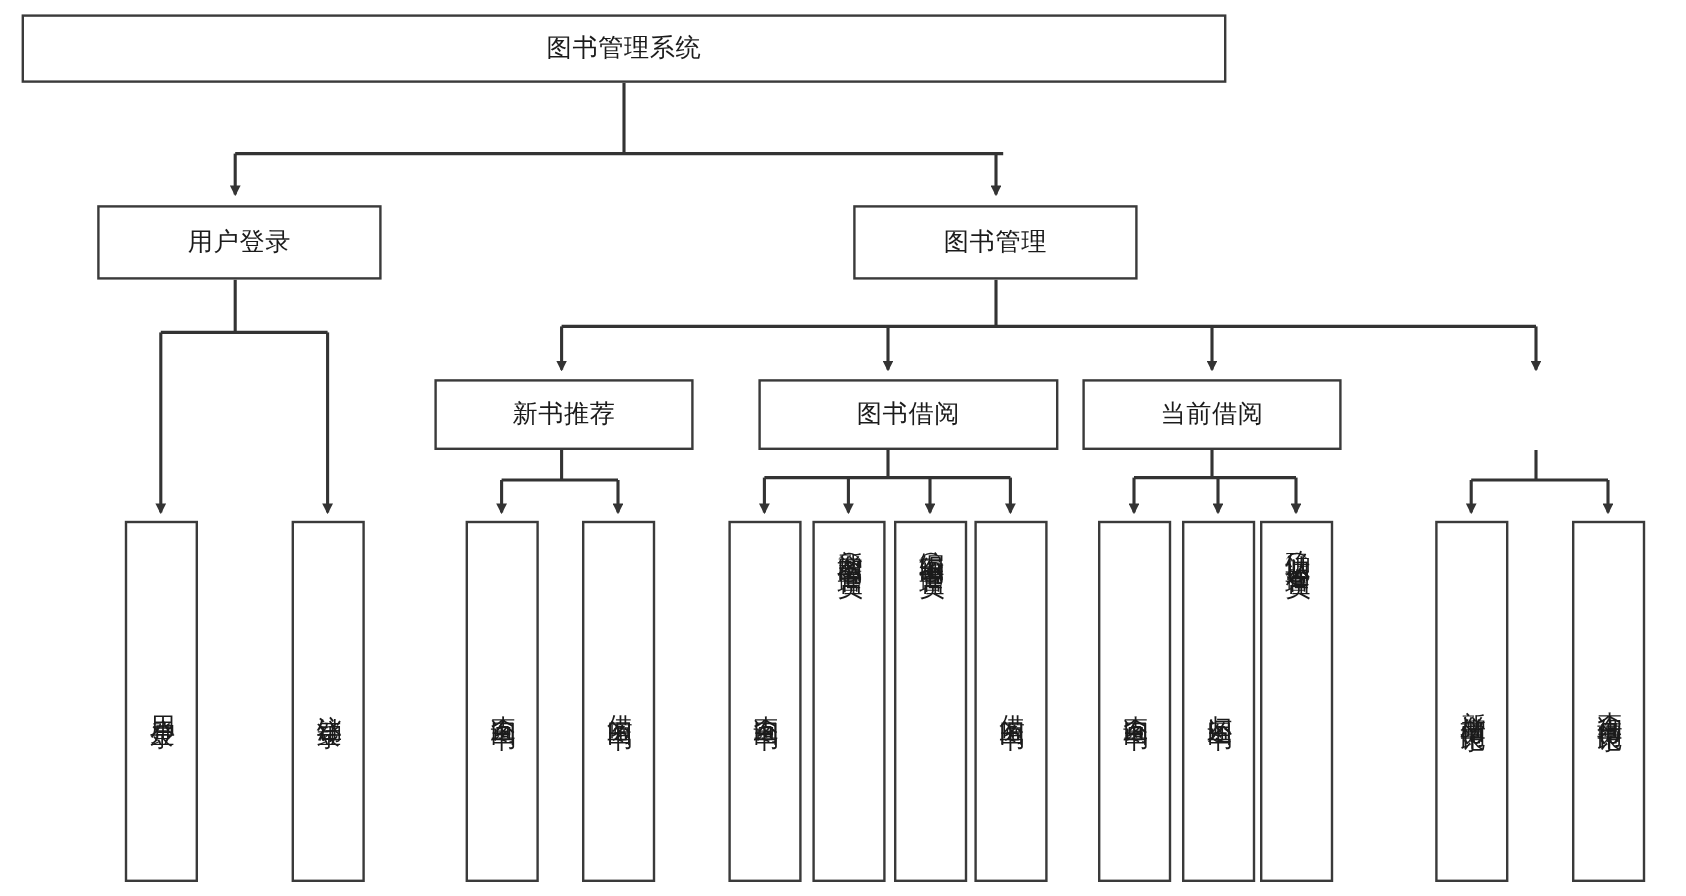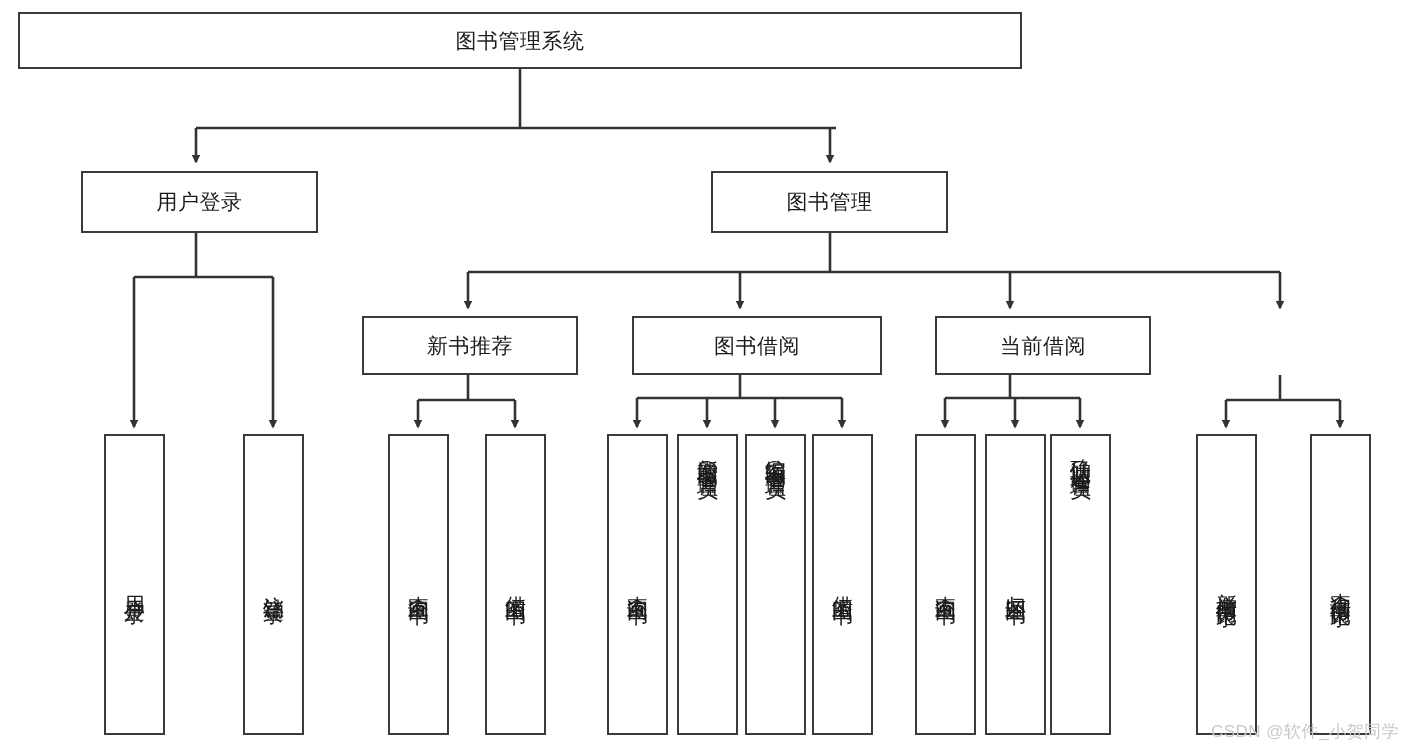--- a/index.html
+++ b/index.html
@@ -146,21 +146,21 @@
   <div class="node h" style="left:362px; top:316px; width:216px; height:59px;">
     <span class="node-label">新书推荐</span>
   </div>
 
   <div class="node h" style="left:711px; top:171px; width:237px; height:62px;">
     <span class="node-label">图书管理</span>
   </div>
   <div class="node h" style="left:632px; top:316px; width:250px; height:59px;">
     <span class="node-label">图书借阅</span>
   </div>
-  <div class="node h" style="left:902px; top:316px; width:216px; height:59px;margin-left:33px;">
+  <div class="node h" style="left:902px; top:316px; width:216px; height:59px;">
     <span class="node-label">当前借阅</span>
   </div>
 
   <div class="node v mid-aligned" style="left:104px; top:434px; width:61px; height:301px;">
     <span class="node-label">用户登录</span>
   </div>
   <div class="node v mid-aligned" style="left:243px; top:434px; width:61px; height:301px;">
     <span class="node-label">注销登录</span>
   </div>
 
@@ -194,15 +194,14 @@
     <span class="node-label">确认归还（管理员）</span>
   </div>
 
   <div class="node v mid-aligned" style="left:1196px; top:434px; width:61px; height:301px;">
     <span class="node-label">新增借阅记录</span>
   </div>
   <div class="node v mid-aligned" style="left:1310px; top:434px; width:61px; height:301px;">
     <span class="node-label">查询借阅记录</span>
   </div>
 
-  <div id="watermark">CSDN @软件_小贺同学</div>
 
 </div>
 
 </body></html>

